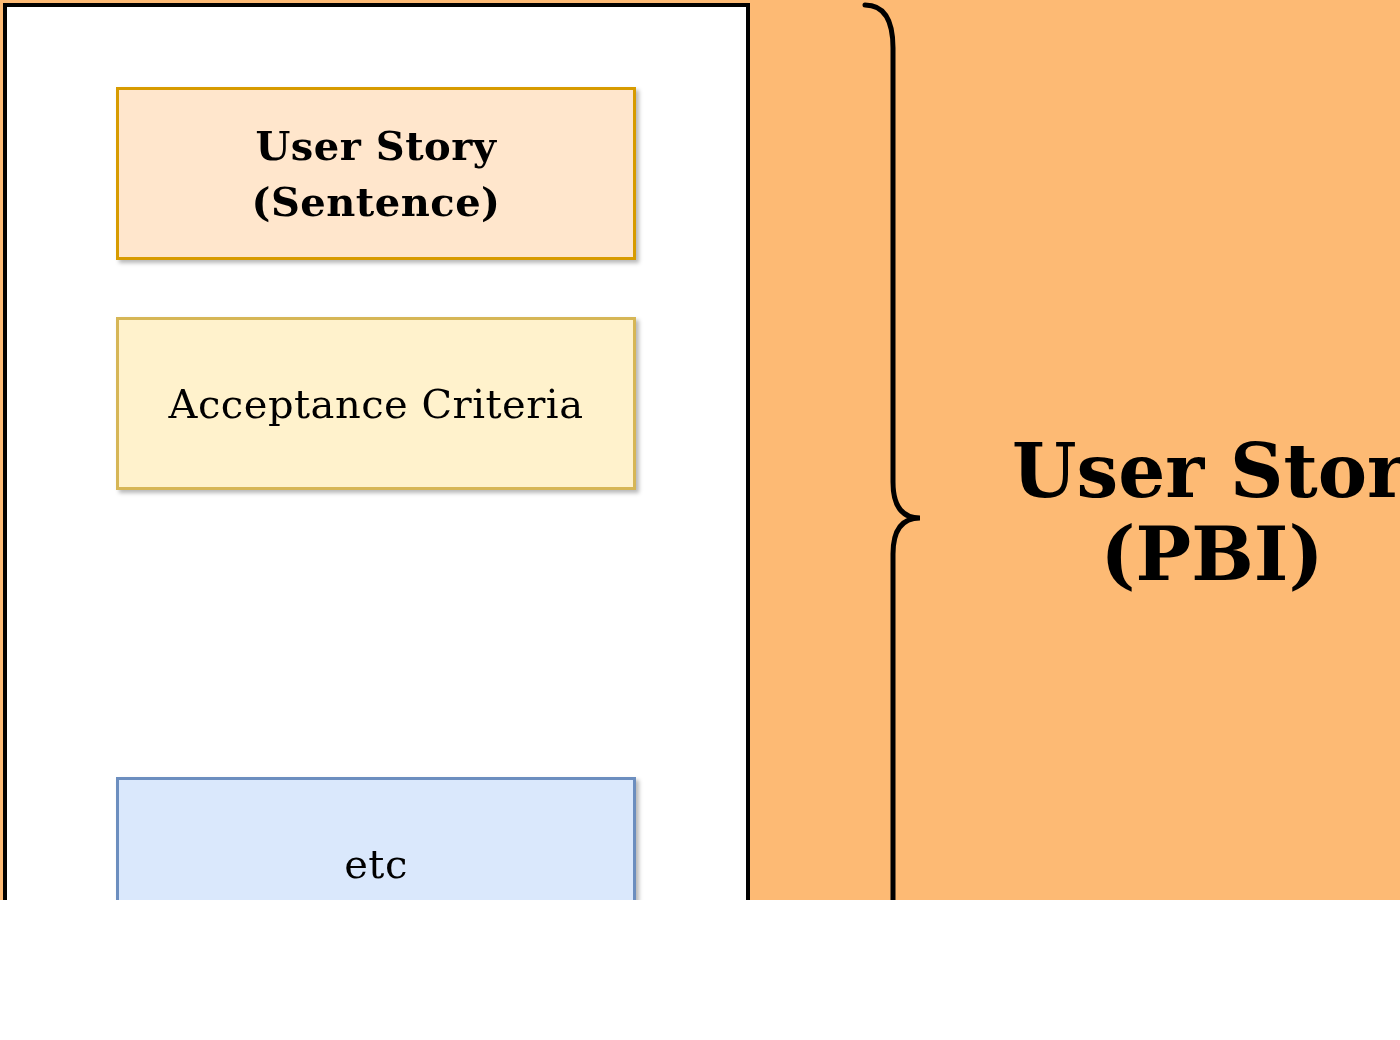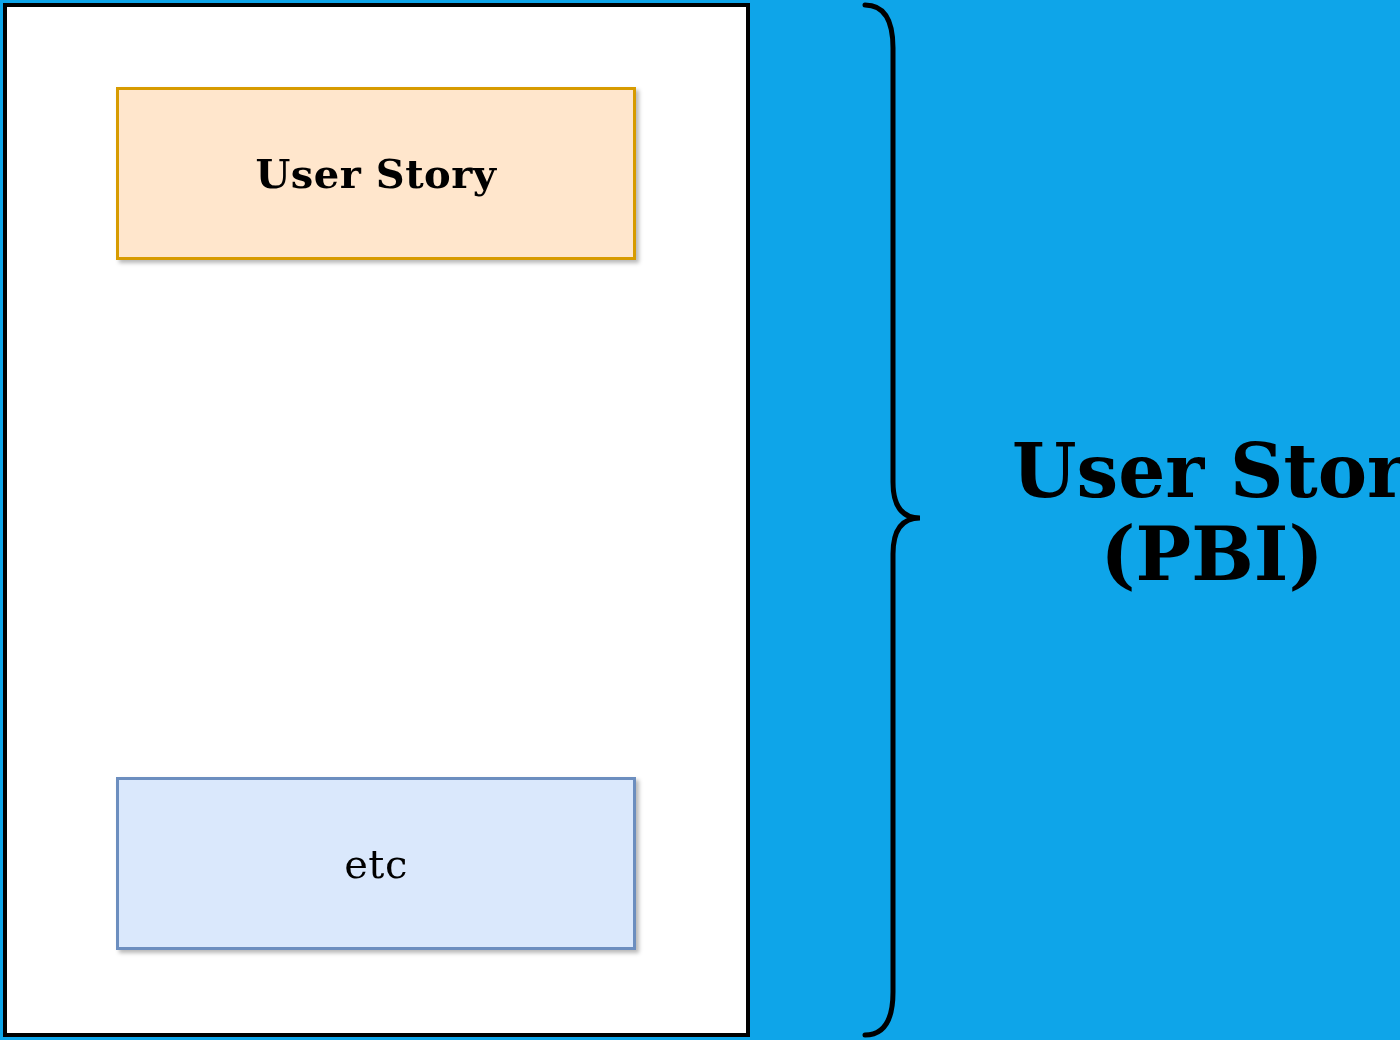--- a/index.html
+++ b/index.html
@@ -4,23 +4,23 @@
 <style>
   html, body {
     margin: 0;
     padding: 0;
     background: #ffffff;
     font-family: "DejaVu Serif", "Liberation Serif", serif;
   }
   .canvas {
     position: relative;
     width: 1400px;
-    height: 1040px;
+    height: 900px;
     overflow: hidden;
-    background: #0ea5e9;
+    background: #fdba74;
   }
   
   .outer-rect {
     position: absolute;
     left: 3px;
     top: 3px;
     width: 739px;
     height: 1026px;
     border: 4px solid #000000;
     background: #ffffff;
@@ -75,23 +75,29 @@
 </head>
 <body>
 
 <div class="canvas">
 
   <div class="outer-rect">
 
     <div class="sbox box-0" style="background-color: rgb(255, 230, 204); border-color: rgb(215, 155, 0);">
       <div class="label bold">
         <div>User Story</div>
+        <div>(Sentence)</div>
       </div>
     </div>
 
+    <div class="sbox box-1" style="background-color: rgb(255, 242, 204); border-color: rgb(214, 182, 86);">
+      <div class="label">
+        <div>Acceptance Criteria</div>
+      </div>
+    </div>
 
 
     <div class="sbox box-3" style="background-color: rgb(218, 232, 252); border-color: rgb(108, 142, 191);">
       <div class="label">
         <div>etc</div>
       </div>
     </div>
 
   </div>
 

